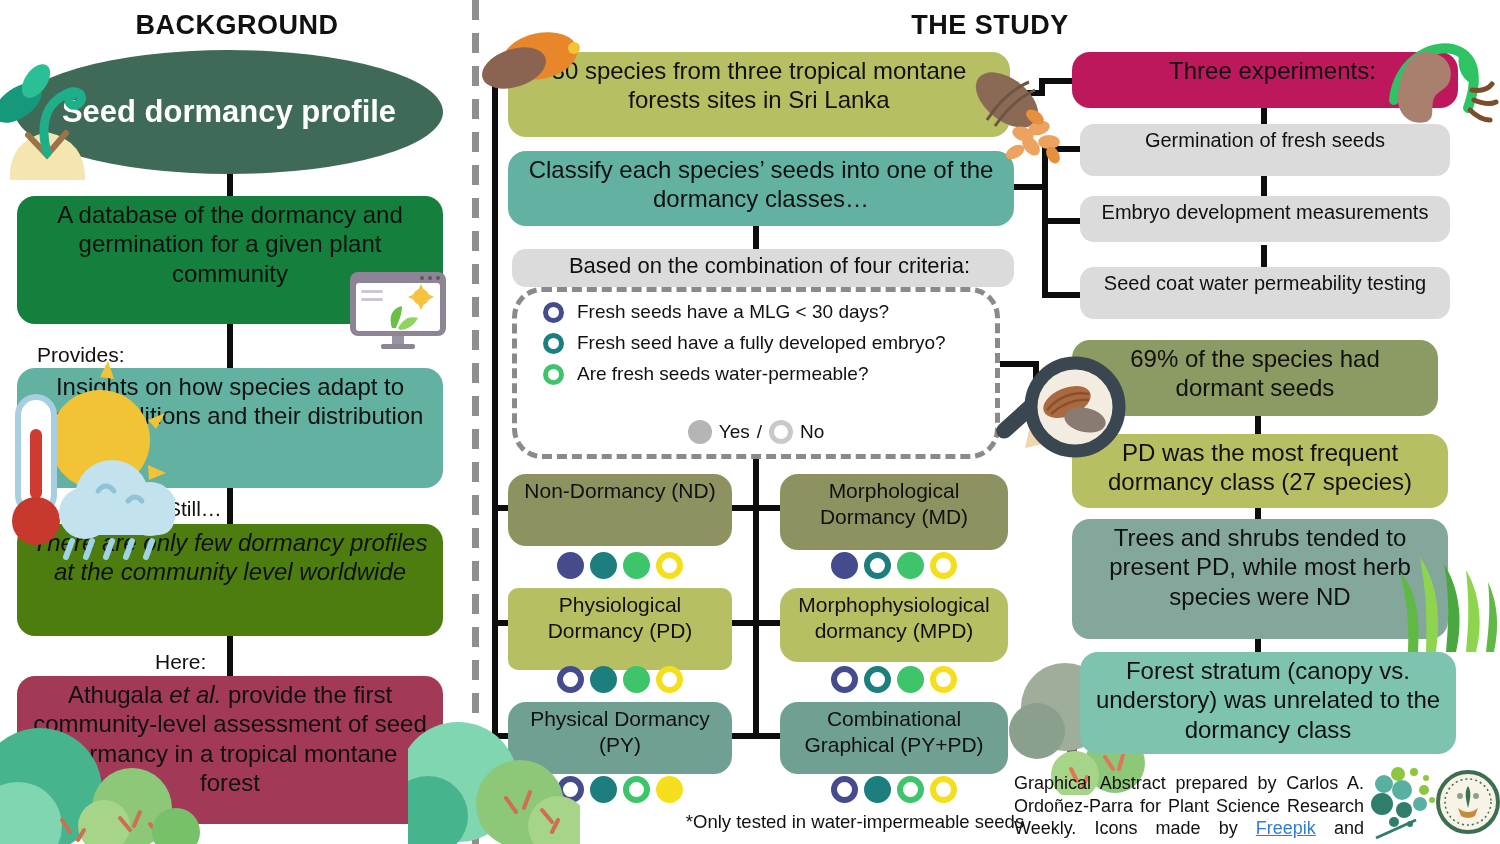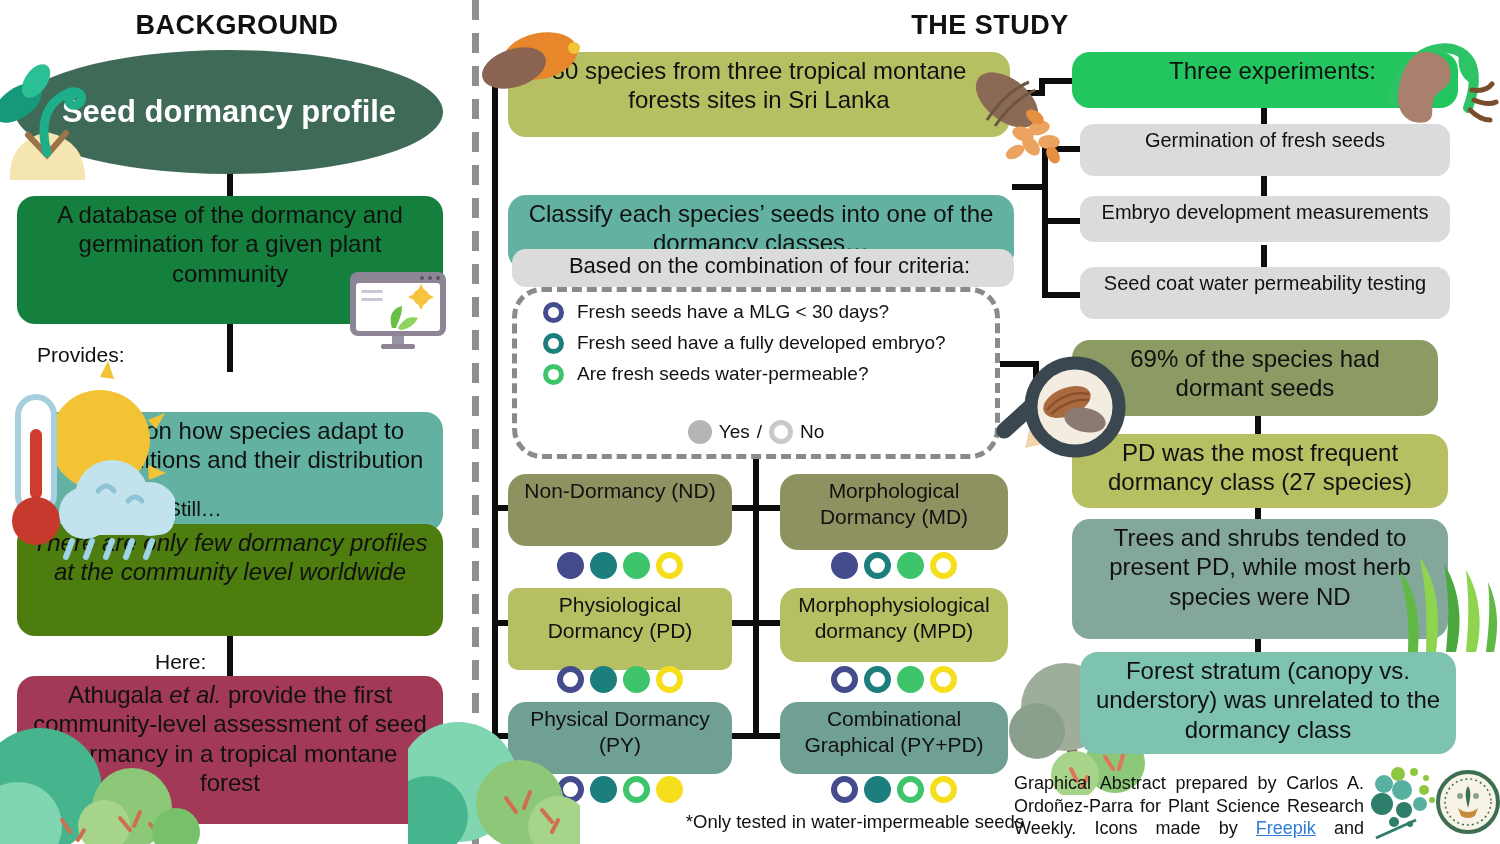--- a/index.html
+++ b/index.html
@@ -8,27 +8,27 @@
   .ln{position:absolute;background:#0d0d0d;z-index:1;}
   .box{position:absolute;border-radius:18px;display:flex;align-items:flex-start;justify-content:center;
        text-align:center;z-index:2;padding:4px 14px;box-sizing:border-box;line-height:1.22;}
   .heading{position:absolute;font-weight:bold;font-size:27px;letter-spacing:.5px;z-index:2;}
   .lbl{position:absolute;font-size:21px;z-index:2;}
   
   .ellipse{position:absolute;left:15px;top:50px;width:428px;height:124px;border-radius:50%;
            background:#3e6a57;color:#fff;font-weight:bold;font-size:31px;display:flex;
            align-items:center;justify-content:center;text-align:center;line-height:1.2;z-index:2;padding:0 40px;box-sizing:border-box;}
   .c-sage{background:#15803d;}
-  .c-teal{background:#63b1a0;margin-top:44px;}
+  .c-teal{background:#63b1a0;}
   .c-olive{background:#4d7c0f;font-style:italic;}
   .c-maroon{background:#a23a57;}
   .c-yellowgreen{background:#b7bf63;}
   .c-darkolive{background:#8e9260;}
   .c-sageteal{background:#70a093;}
-  .c-sage2{background:#22c55e;padding-left:29px;}
+  .c-sage2{background:#be185d;padding-left:29px;}
   .c-gray{background:#dbdbdb;}
   .c-olive2{background:#8c9a63;}
   .c-graysage{background:#84a79c;}
   .c-lightteal{background:#7ec2b0;}
   .fs24{font-size:24px;}
   .fs21{font-size:21px;}
   .fs20{font-size:20px;}
   
   .divider{position:absolute;left:472px;top:0;width:7px;height:844px;z-index:0;
            background:repeating-linear-gradient(to bottom,#8f8f8f 0 20px,transparent 20px 33px);}

